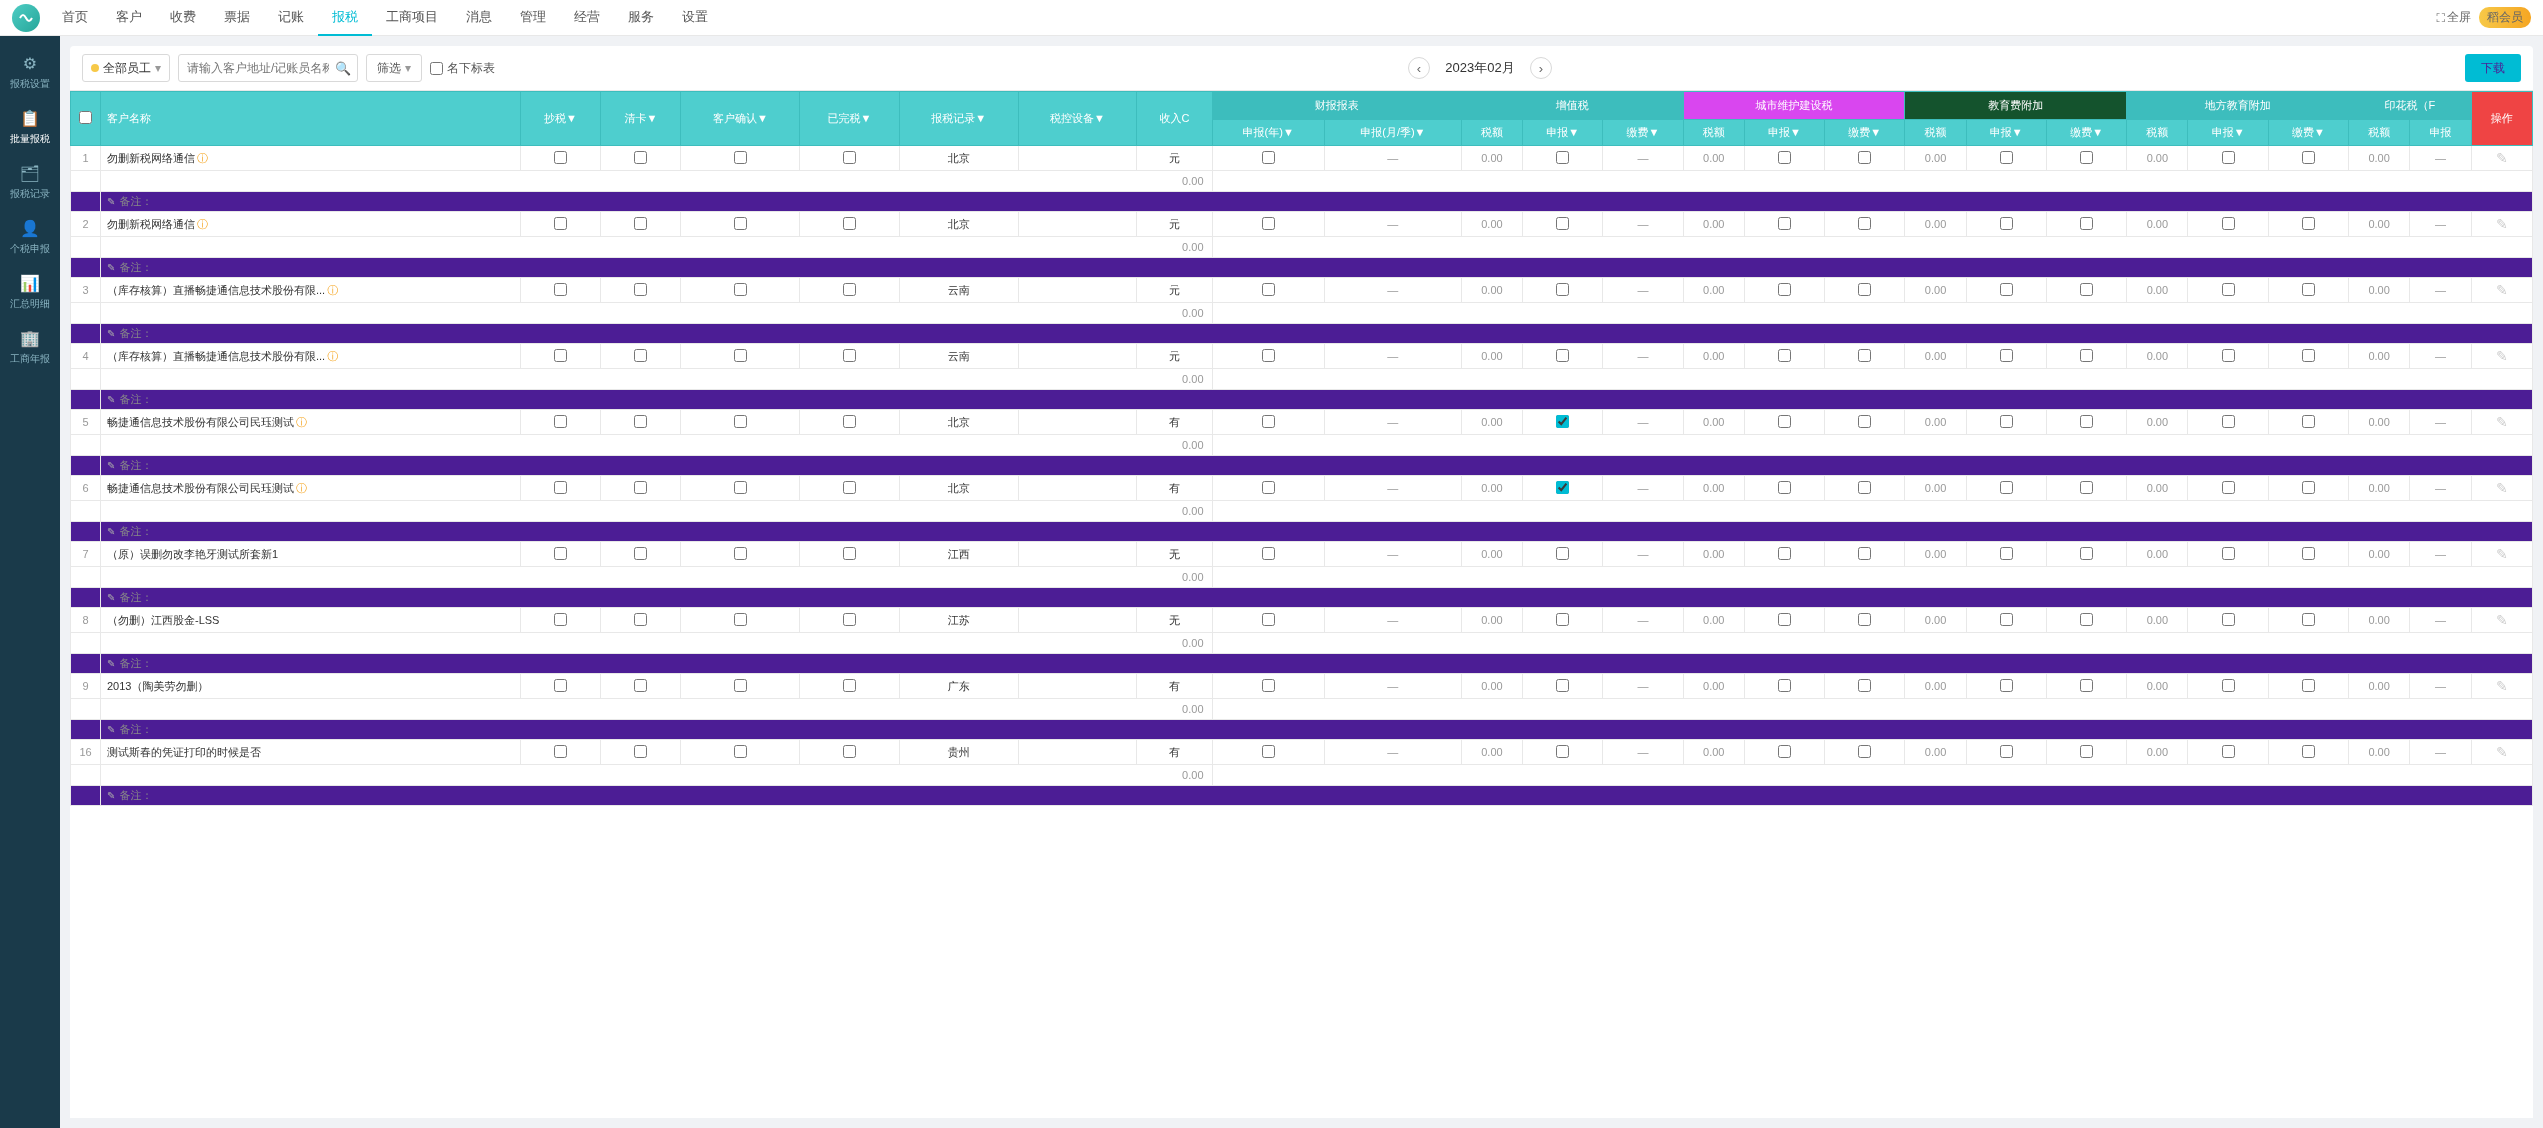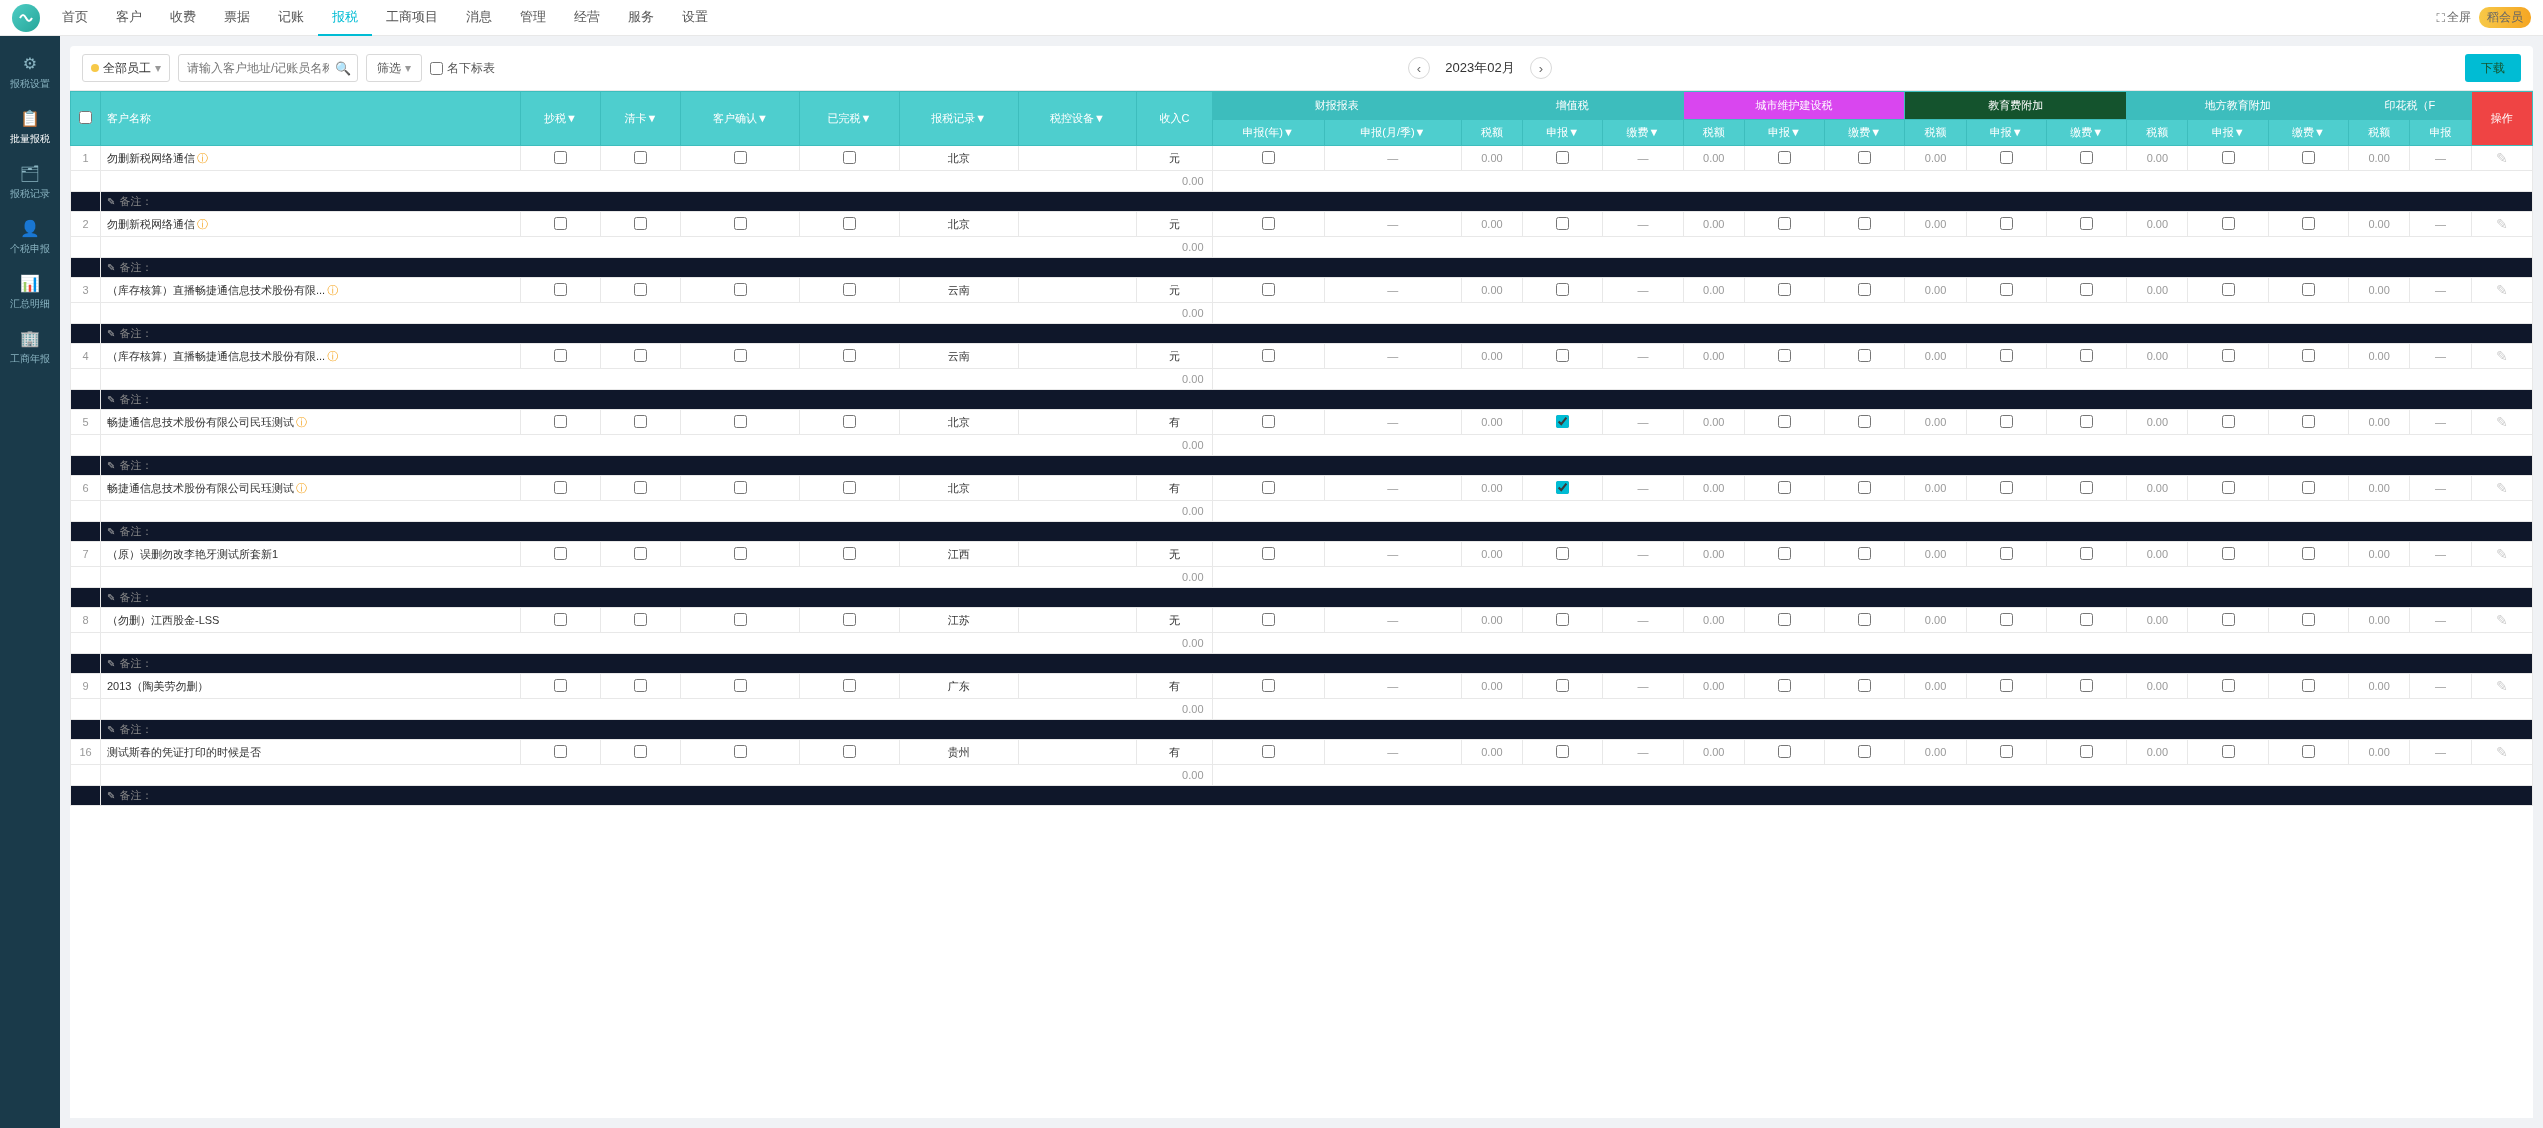--- a/index.html
+++ b/index.html
@@ -109,21 +109,21 @@
     }
     .checkbox-label { display: flex; align-items: center; gap: 4px; font-size: 12px; color: #555; cursor: pointer; }
     .checkbox-label input { width: 13px; height: 13px; cursor: pointer; }
     .date-nav { margin-left: auto; display: flex; align-items: center; gap: 10px; }
     .date-nav .arrow { width: 22px; height: 22px; border: 1px solid #d9d9d9; border-radius: 50%; display: flex; align-items: center; justify-content: center; cursor: pointer; color: #666; font-size: 13px; }
     .date-text { font-size: 13px; color: #333; font-weight: 500; min-width: 80px; text-align: center; }
     .download-btn {
       margin-left: auto;
       height: 28px;
       background: #00bcd4;
-      color: #14532d;
+      color: #4c1d95;
       border: none;
       border-radius: 3px;
       padding: 0 16px;
       font-size: 12px;
       cursor: pointer;
     }
 
     
     .table-wrapper {
       flex: 1;
@@ -150,21 +150,21 @@
     td {
       padding: 4px 6px;
       border: 1px solid #e8e8e8;
       white-space: nowrap;
       text-align: center;
       color: #333;
       font-size: 11px;
     }
     .row-num { color: #999; width: 30px; }
     .col-client-name { text-align: left; min-width: 200px; max-width: 240px; overflow: hidden; text-overflow: ellipsis; }
-    .remark-row td { background: #0f172a; color: #888; text-align: left; padding: 2px 6px; }
+    .remark-row td { background: #4c1d95; color: #888; text-align: left; padding: 2px 6px; }
     .remark-row td .pencil-icon { color: #aaa; margin-right: 4px; font-size: 10px; }
     .edit-icon { color: #ccc; cursor: pointer; font-size: 14px; }
     .warn-icon { color: #f5a623; font-size: 11px; margin-left: 2px; cursor: pointer; }
     .cb { width: 13px; height: 13px; cursor: pointer; }
     .teal-cb { accent-color: #00bcd4; }
     .zero-val { color: #999; font-size: 11px; }
     
     thead tr:first-child th { height: 28px; }
     thead tr:nth-child(2) th { height: 22px; }
   </style>

